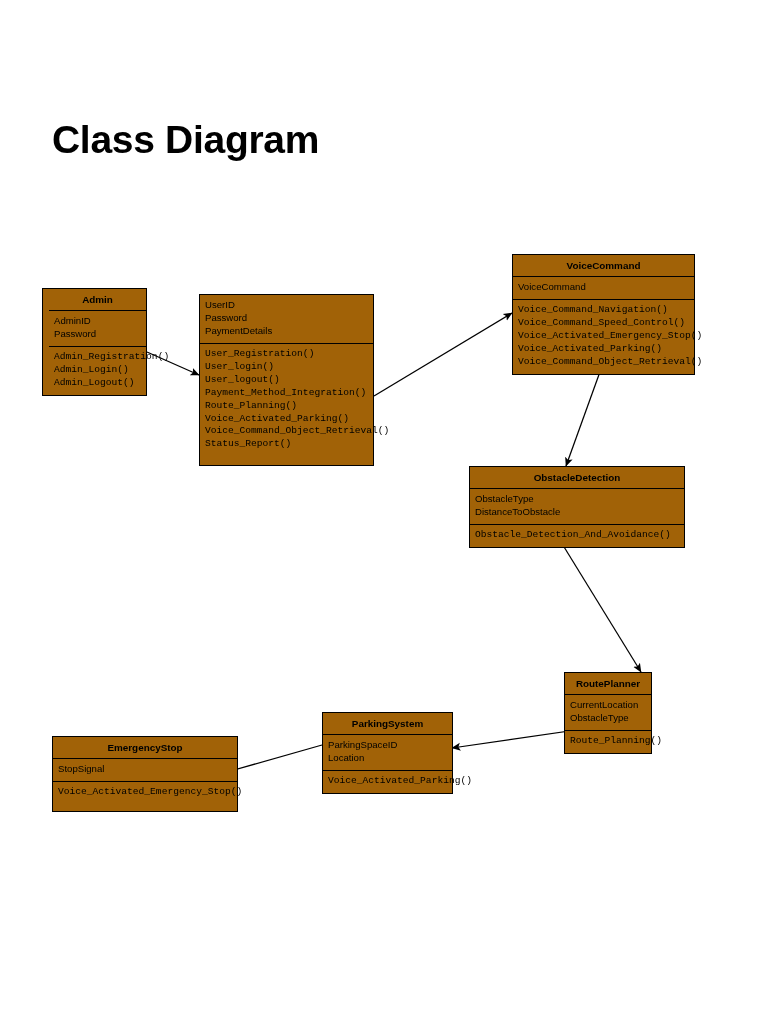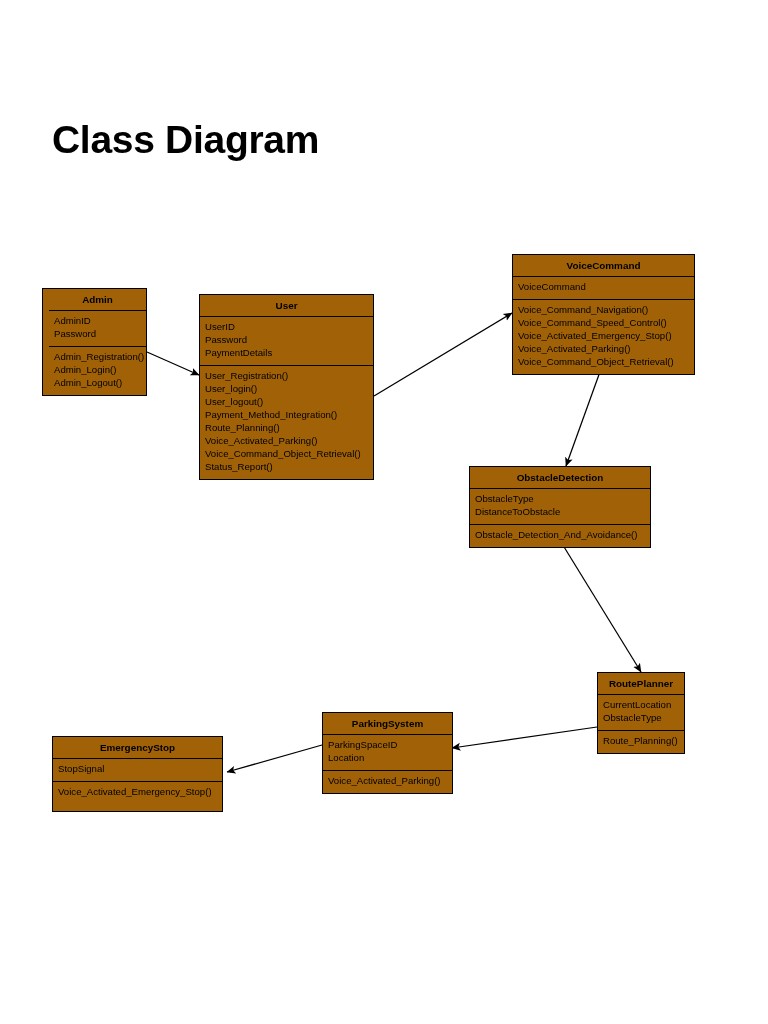--- a/index.html
+++ b/index.html
@@ -55,20 +55,21 @@
     padding: 4px 4px 4px 4px;
     border-bottom: 1.3px solid #000000;
     white-space: nowrap;
   }
   .uml-attrs {
     padding: 4px 4px 5px 5px;
     border-bottom: 1.3px solid #000000;
   }
   .uml-ops {
     padding: 4px 4px 5px 5px;
+    font-family: Liberation Mono, monospace;
   }
   .uml-line {
     white-space: nowrap;
   }
 </style>
 </head>
 <body>
 
 <div id="page">
 
@@ -97,21 +98,20 @@
           <div class="uml-line">AdminID</div>
           <div class="uml-line">Password</div>
         </div>
         <div class="uml-ops">
           <div class="uml-line">Admin_Registration()</div>
           <div class="uml-line">Admin_Login()</div>
           <div class="uml-line">Admin_Logout()</div>
         </div>
       </div>
       <div class="uml-class" style="left: 199px; top: 294px; width: 175px; min-height: 172px;">
-        <div class="uml-name">User</div>
         <div class="uml-attrs">
           <div class="uml-line">UserID</div>
           <div class="uml-line">Password</div>
           <div class="uml-line">PaymentDetails</div>
         </div>
         <div class="uml-ops">
           <div class="uml-line">User_Registration()</div>
           <div class="uml-line">User_login()</div>
           <div class="uml-line">User_logout()</div>
           <div class="uml-line">Payment_Method_Integration()</div>
@@ -127,51 +127,51 @@
           <div class="uml-line">VoiceCommand</div>
         </div>
         <div class="uml-ops">
           <div class="uml-line">Voice_Command_Navigation()</div>
           <div class="uml-line">Voice_Command_Speed_Control()</div>
           <div class="uml-line">Voice_Activated_Emergency_Stop()</div>
           <div class="uml-line">Voice_Activated_Parking()</div>
           <div class="uml-line">Voice_Command_Object_Retrieval()</div>
         </div>
       </div>
-      <div class="uml-class" style="left: 469px; top: 466px; width: 182px; min-height: 76px;">
+      <div class="uml-class" style="left: 469px; top: 466px; width: 216px; min-height: 76px;">
         <div class="uml-name">ObstacleDetection</div>
         <div class="uml-attrs">
           <div class="uml-line">ObstacleType</div>
           <div class="uml-line">DistanceToObstacle</div>
         </div>
         <div class="uml-ops">
           <div class="uml-line">Obstacle_Detection_And_Avoidance()</div>
         </div>
       </div>
-      <div class="uml-class" style="left: 597px; top: 672px; width: 88px; min-height: 76px;">
+      <div class="uml-class" style="left: 564px; top: 672px; width: 88px; min-height: 76px;">
         <div class="uml-name">RoutePlanner</div>
         <div class="uml-attrs">
           <div class="uml-line">CurrentLocation</div>
           <div class="uml-line">ObstacleType</div>
         </div>
         <div class="uml-ops">
           <div class="uml-line">Route_Planning()</div>
         </div>
       </div>
       <div class="uml-class" style="left: 322px; top: 712px; width: 131px; min-height: 77px;">
         <div class="uml-name">ParkingSystem</div>
         <div class="uml-attrs">
           <div class="uml-line">ParkingSpaceID</div>
           <div class="uml-line">Location</div>
         </div>
         <div class="uml-ops">
           <div class="uml-line">Voice_Activated_Parking()</div>
         </div>
       </div>
-      <div class="uml-class" style="left: 52px; top: 736px; width: 171px; min-height: 76px;">
+      <div class="uml-class" style="left: 52px; top: 736px; width: 186px; min-height: 76px;">
         <div class="uml-name">EmergencyStop</div>
         <div class="uml-attrs">
           <div class="uml-line">StopSignal</div>
         </div>
         <div class="uml-ops">
           <div class="uml-line">Voice_Activated_Emergency_Stop()</div>
         </div>
       </div>
     </div>
 

